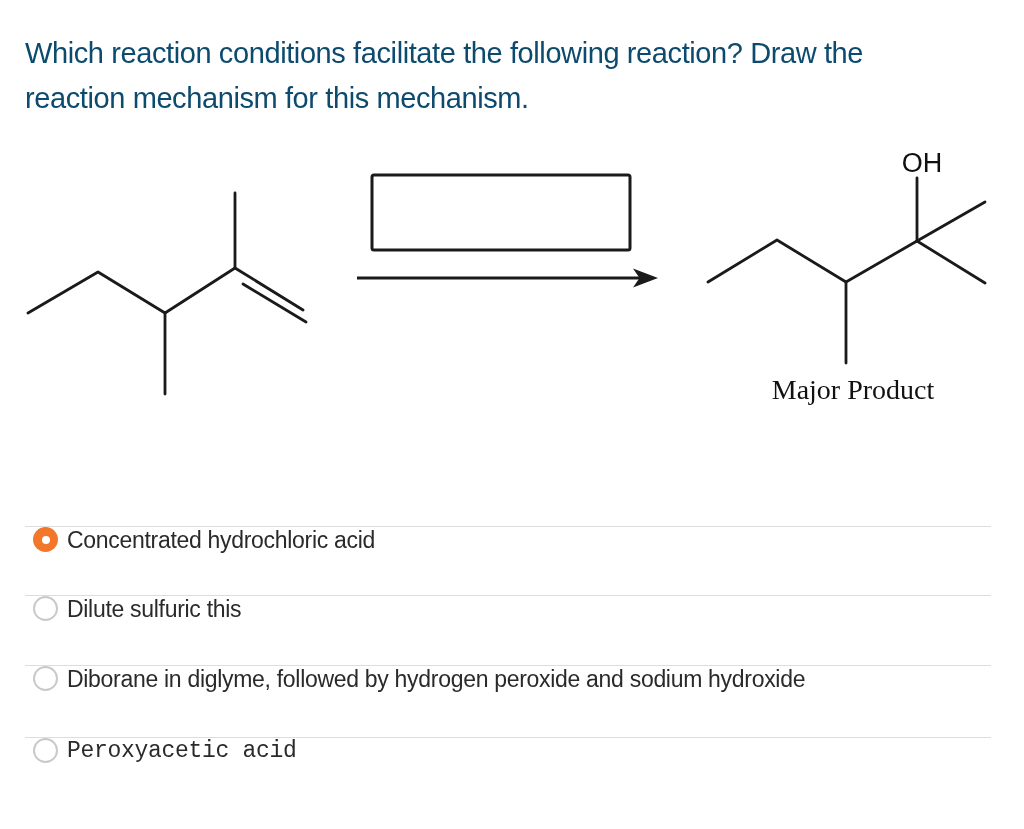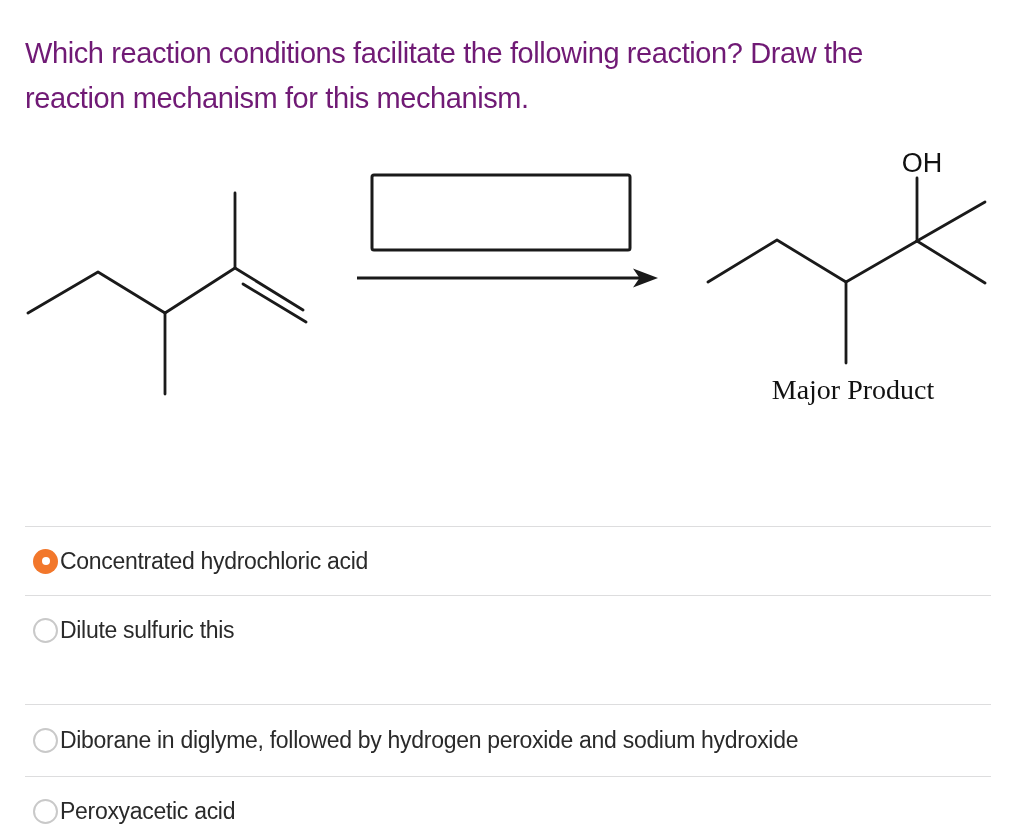--- a/index.html
+++ b/index.html
@@ -10,21 +10,21 @@
     background: #ffffff;
     font-family: "Liberation Sans", sans-serif;
     overflow: hidden;
   }
 
   
   .question {
     position: absolute;
     left: 25px;
     top: 31px;
-    color: #701a75;
+    color: #0c4a6e;
     font-size: 29px;
     line-height: 45px;
     letter-spacing: -0.4px;
     font-weight: 400;
   }
 
   
   .scheme {
     position: absolute;
     left: 0;
@@ -33,31 +33,31 @@
 
   
   .options {
     position: absolute;
     left: 25px;
     top: 526px;
     width: 966px;
   }
   .option-row {
     display: flex;
-    align-items: center;
-    gap: 2px;
+    align-items: flex-start;
+    gap: 9px;
     padding-left: 8px;
     border-top: 1px solid #ddddde;
     box-sizing: border-box;
     cursor: pointer;
   }
   .option-row.r1 { height: 69px; }
   .option-row.r2 { height: 70px; }
-  .option-row.r3 { height: 72px; margin-top: 39px; }
-  .option-row.r4 { height: 70px; }
+  .option-row.r3 { height: 72px; }
+  .option-row.r4 { height: 70px; font-family: Liberation Mono, monospace; }
 
   .radio {
     width: 25px;
     height: 25px;
     border-radius: 50%;
     box-sizing: border-box;
     flex: 0 0 auto;
     display: flex;
     align-items: center;
     justify-content: center;

